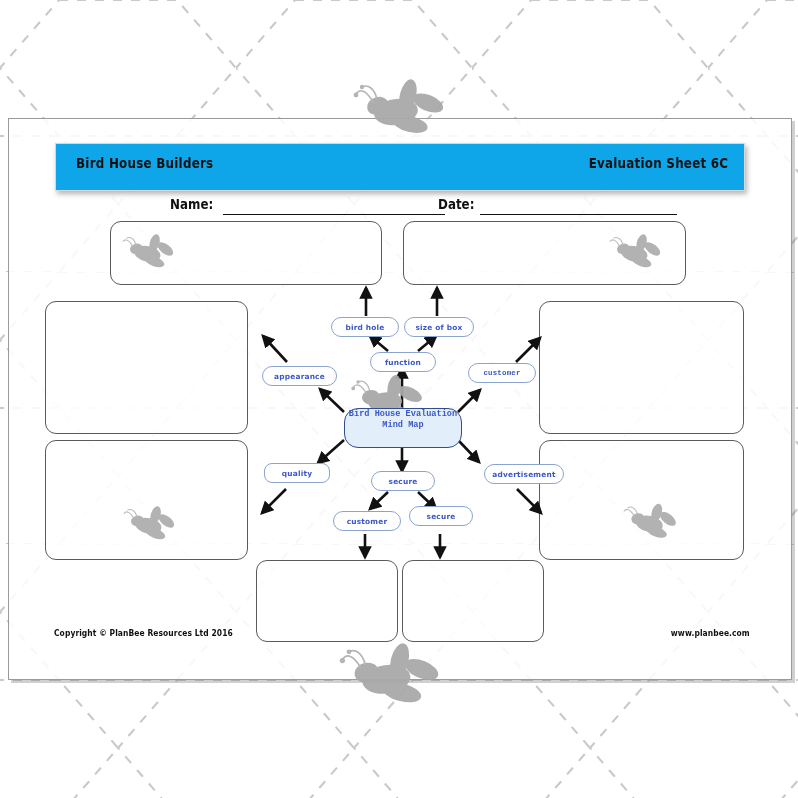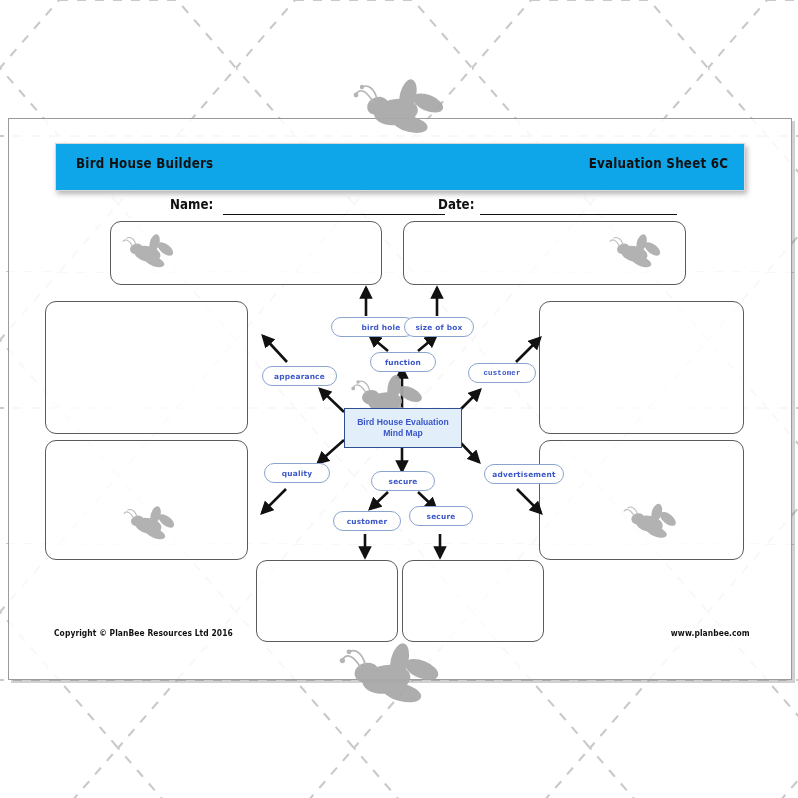--- a/index.html
+++ b/index.html
@@ -93,28 +93,28 @@
     letter-spacing:0.2px;
     display:flex;align-items:center;justify-content:center;
     white-space:nowrap;
     box-shadow:0 0 0 1px rgba(255,255,255,0.6) inset;
   }
   #node-center{
     position:absolute;
     z-index:7;
     background:#e3eefb;
     border:1.4px solid #2f4d8f;
-    border-radius:0;
+    border-radius:14px;
     color:#3a56c8;
-    font-family:Liberation Sans, sans-serif;
+    font-family:Liberation Mono, monospace;
     font-weight:bold;
     font-size:8.6px;
     line-height:11px;
     text-align:center;
-    display:flex;align-items:center;justify-content:center;
+    display:flex;align-items:flex-start;justify-content:center;
   }
 
   
   .bee{position:absolute;z-index:8;}
   .bee-bg{z-index:2;}
 
   
   .footer-txt{
     position:absolute;
     font-family:"DejaVu Sans", sans-serif;
@@ -321,25 +321,25 @@
   <circle cx="10" cy="11" r="2.1" fill="#b5b5b5"></circle>
 </svg>
 
 <div id="node-center" style="left:344px;top:408px;width:116px;height:38px;">
   <div>
     <span>Bird House Evaluation</span><br>
     <span>Mind Map</span>
   </div>
 </div>
 
-<div class="node" style="left:331px;top:317px;width:66px;height:18px;padding-left:16px;">bird hole</div>
+<div class="node" style="left:331px;top:317px;width:66px;height:18px;">bird hole</div>
 <div class="node" style="left:404px;top:317px;width:68px;height:18px;">size of box</div>
 <div class="node" style="left:370px;top:352px;width:64px;height:18px;">function</div>
 <div class="node" style="left:262px;top:366px;width:73px;height:18px;">appearance</div>
 <div class="node" style="left:468px;top:363px;width:66px;height:18px;font-family:Liberation Mono, monospace;">customer</div>
-<div class="node" style="left:264px;top:463px;width:64px;height:18px;">quality</div>
+<div class="node" style="left:264px;top:463px;width:64px;height:18px;border-radius:8px;">quality</div>
 <div class="node" style="left:460px;top:464px;width:78px;height:18px;margin-left:24px;">advertisement</div>
 <div class="node" style="left:371px;top:471px;width:62px;height:18px;">secure</div>
 <div class="node" style="left:333px;top:511px;width:66px;height:18px;">customer</div>
 <div class="node" style="left:409px;top:506px;width:62px;height:18px;">secure</div>
 
 <div class="footer-txt" id="footer-left">Copyright © PlanBee Resources Ltd 2016</div>
 <div class="footer-txt" id="footer-right">www.planbee.com</div>
 
 </body></html>

